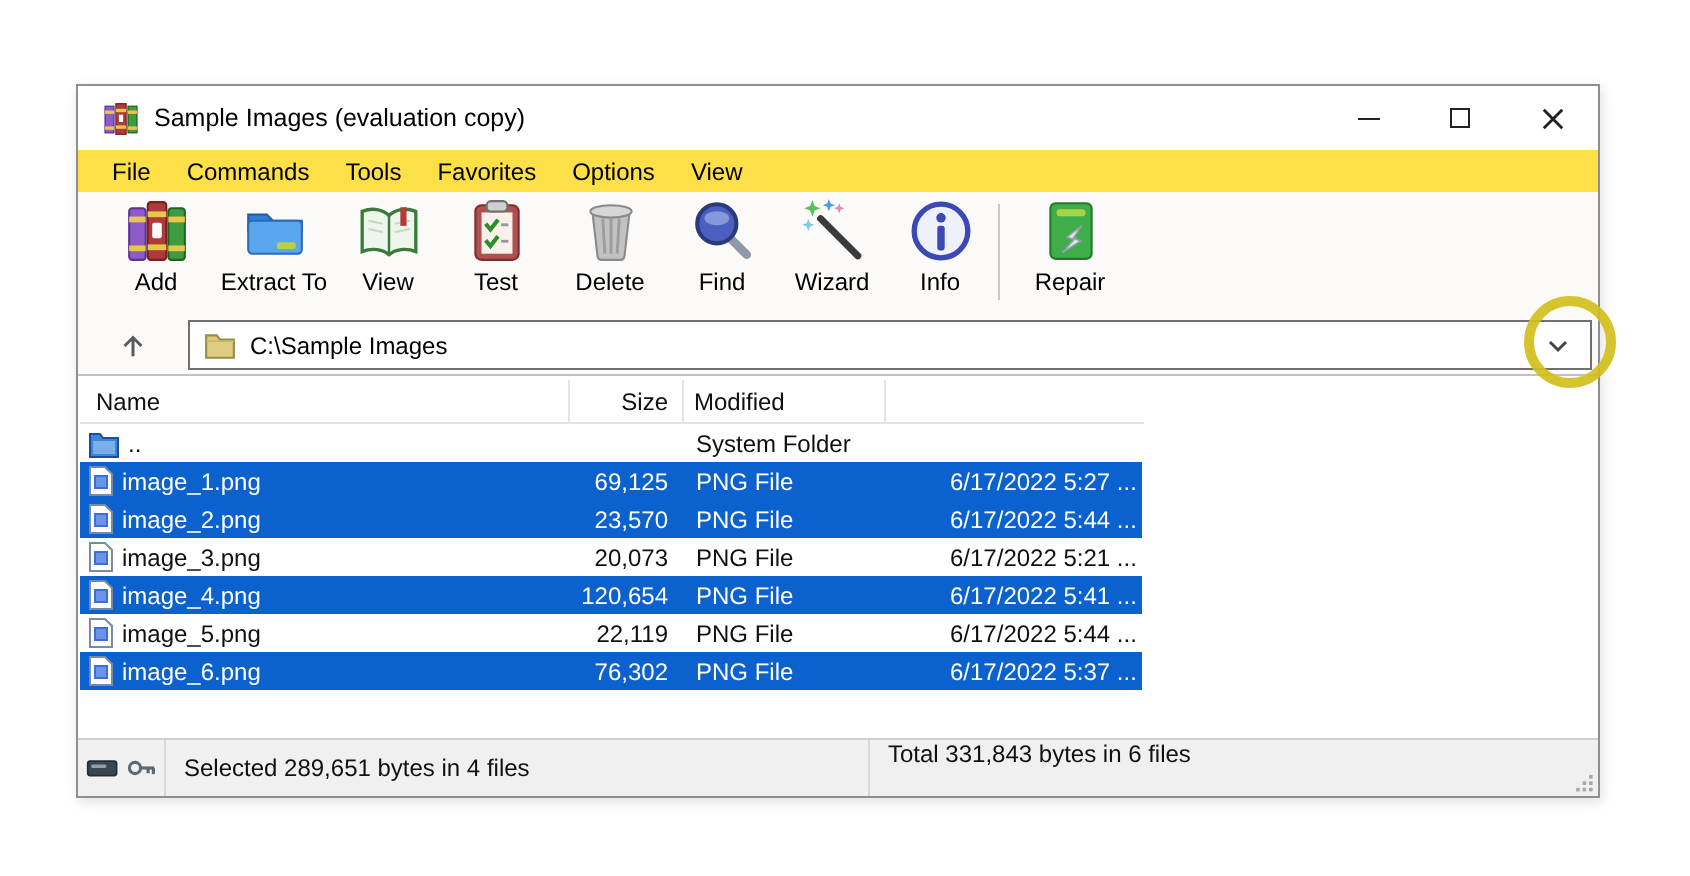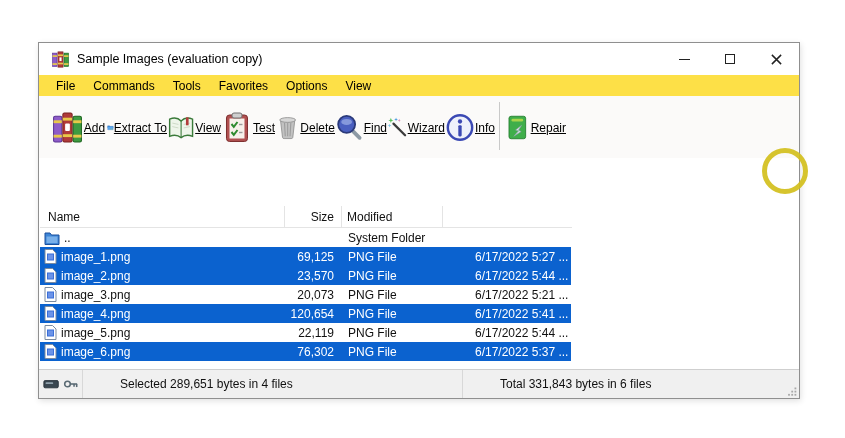--- a/index.html
+++ b/index.html
@@ -18,59 +18,59 @@
   .caption-btn { width:46px; height:32px; display:flex; align-items:center; justify-content:center; cursor:default; }
   .glyph-min { display:block; width:11px; border-top:1.4px solid #222; }
   .glyph-max { display:block; width:10px; height:10px; border:1.3px solid #222; }
 
   
   .menubar { height:21px; display:flex; align-items:center; background:#fde047; padding-left:8px; }
   .menu-item { font-size:12px; color:#000; padding:2px 9px; white-space:nowrap; }
 
   
   .toolbar { height:62px; display:flex; align-items:flex-start; background:#fbfaf9; padding-left:10px; padding-top:3px; }
-  .tool-btn { display:flex; flex-direction:row; align-items:center; justify-content:center; height:56px;text-decoration:underline; }
+  .tool-btn { display:flex; flex-direction:column; align-items:center; justify-content:flex-start; height:56px; }
   .tool-btn svg { width:33px; height:33px; display:block; }
   .tool-label { font-size:12px; color:#000; margin-top:2px; white-space:nowrap; }
   .tool-sep { width:1px; height:48px; background:#c9c9c9; margin:3px 4px 0 4px; }
 
   
   .addressbar { height:30px; background:#fbfaf9; position:relative; border-bottom:1px solid #c2c2c2; }
   .up-btn { position:absolute; left:10px; top:3px; width:34px; height:24px; display:flex; align-items:center; justify-content:center; }
   .addr-field { position:absolute; left:55px; top:2px; right:3px; height:25px; background:#fff;
                 border:1px solid #707070; display:flex; align-items:center; padding-left:7px; }
   .addr-folder { width:16px; height:14px; flex:0 0 auto; }
   .addr-text { font-size:12px; color:#000; margin-left:7px; white-space:nowrap; }
   .addr-drop { position:absolute; right:4px; top:4px; width:24px; height:17px; display:flex; align-items:center; justify-content:center; }
 
   
   .listarea { position:absolute; left:1px; right:1px; top:147px; bottom:29px; background:#fff; overflow:hidden; }
-  .lheader { display:flex; height:22px; width:532px; border-bottom:1px solid #e4e4e4; background:#fff;margin-top:16px; }
+  .lheader { display:flex; height:22px; width:532px; border-bottom:1px solid #e4e4e4; background:#fff; }
   .hcell { font-size:12px; color:#101010; display:flex; align-items:center; border-right:1px solid #e4e4e4; }
   .hc-name { width:245px; padding-left:8px; }
   .hc-size { width:57px;  justify-content:flex-end; padding-right:7px; }
   .hc-type { width:128px; padding-left:6px; }
   .hc-mod  { width:101px; padding-left:5px; }
 
   .lrow { display:flex; height:19px; width:531px; align-items:center; color:#101010; }
   .lrow.selected { background:#0b62cf; color:#ffffff; }
   .cell { font-size:12px; height:19px; display:flex; align-items:center; overflow:hidden; white-space:nowrap; }
   .c-name { width:245px; padding-left:4px; }
   .c-name .fname { margin-left:4px; }
   .c-size { width:57px; justify-content:flex-end; padding-right:8px; }
   .c-type { width:128px; padding-left:6px; }
   .c-mod  { width:101px; padding-left:5px; }
   .c-name svg { flex:0 0 auto; }
 
   
   .statusbar { position:absolute; left:0; right:0; bottom:0; height:29px; background:#f0f0f0;
-               border-top:1px solid #cfcfcf; display:flex; align-items:stretch; font-size:12px; color:#101010;gap:28px; }
+               border-top:1px solid #cfcfcf; display:flex; align-items:stretch; font-size:12px; color:#101010; }
   .sb-icons { width:44px; display:flex; align-items:center; justify-content:center; gap:3px; border-right:1px solid #d8d8d8; }
   .sb-sel { width:352px; display:flex; align-items:center; padding-left:9px; border-right:1px solid #d8d8d8; }
-  .sb-total { flex:1; display:flex; align-items:center; padding-left:9px; position:relative; }
+  .sb-total { flex:1; display:flex; padding-left:9px; position:relative; }
   .sb-grip { position:absolute; right:2px; bottom:2px; }
 
   
   .hl-circle { position:absolute; left:762px; top:148px; width:46px; height:46px; border-radius:50%;
                border:5px solid #d2bf1c; opacity:.92; pointer-events:none; z-index:10; }
 </style>
 </head>
 <body>
 
 <div id="canvas">
@@ -212,20 +212,39 @@
       <div class="tool-btn" style="width:62px">
         <svg viewBox="0 0 32 32">
           <rect x="6" y="2.5" width="20" height="27" rx="2.5" fill="#3fae4a" stroke="#1f7a2a"></rect>
           <rect x="9" y="5.5" width="14" height="3.4" rx="1.6" fill="#a8d44a"></rect>
           <path d="M21 13.5 l-7 5.5 3.4 1.2 -5.6 6.3 8.8-5.6 -3.3-1.6 z" fill="#dfe6ea" stroke="#90a0aa" stroke-width="0.8"></path>
         </svg>
         <span class="tool-label">Repair</span>
       </div>
     </div>
 
+    <div class="addressbar">
+      <div class="up-btn">
+        <svg width="15" height="16" viewBox="0 0 16 16">
+          <path d="M8 13.5 V3.5 M3.5 8 L8 3.5 L12.5 8" stroke="#5a5a5a" stroke-width="1.6" fill="none"></path>
+        </svg>
+      </div>
+      <div class="addr-field">
+        <svg class="addr-folder" viewBox="0 0 15 13">
+          <path d="M1 1.5 h5 l1.5 2 H14 v8.5 H1 z" fill="#ddcc82" stroke="#9b8b45"></path>
+          <path d="M1 4.2 H14" stroke="#c9b868" stroke-width="0.8"></path>
+        </svg>
+        <span class="addr-text">C:\Sample Images</span>
+        <div class="addr-drop">
+          <svg width="10" height="7" viewBox="0 0 10 7">
+            <path d="M1 1 L5 5 L9 1" stroke="#444" stroke-width="1.5" fill="none"></path>
+          </svg>
+        </div>
+      </div>
+    </div>
 
     <div class="listarea">
       <div class="lheader">
         <div class="hcell hc-name">Name</div>
         <div class="hcell hc-size">Size</div>
         <div class="hcell hc-mod">Modified</div>
       </div>
 
       <div class="lrow">
         <div class="cell c-name">

